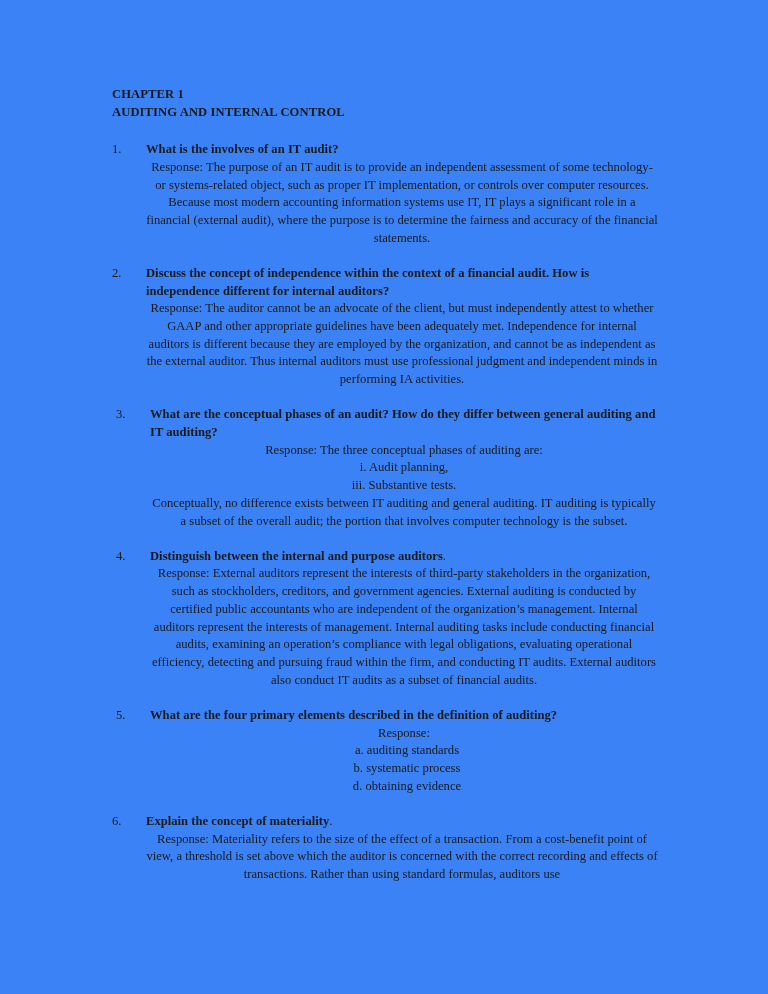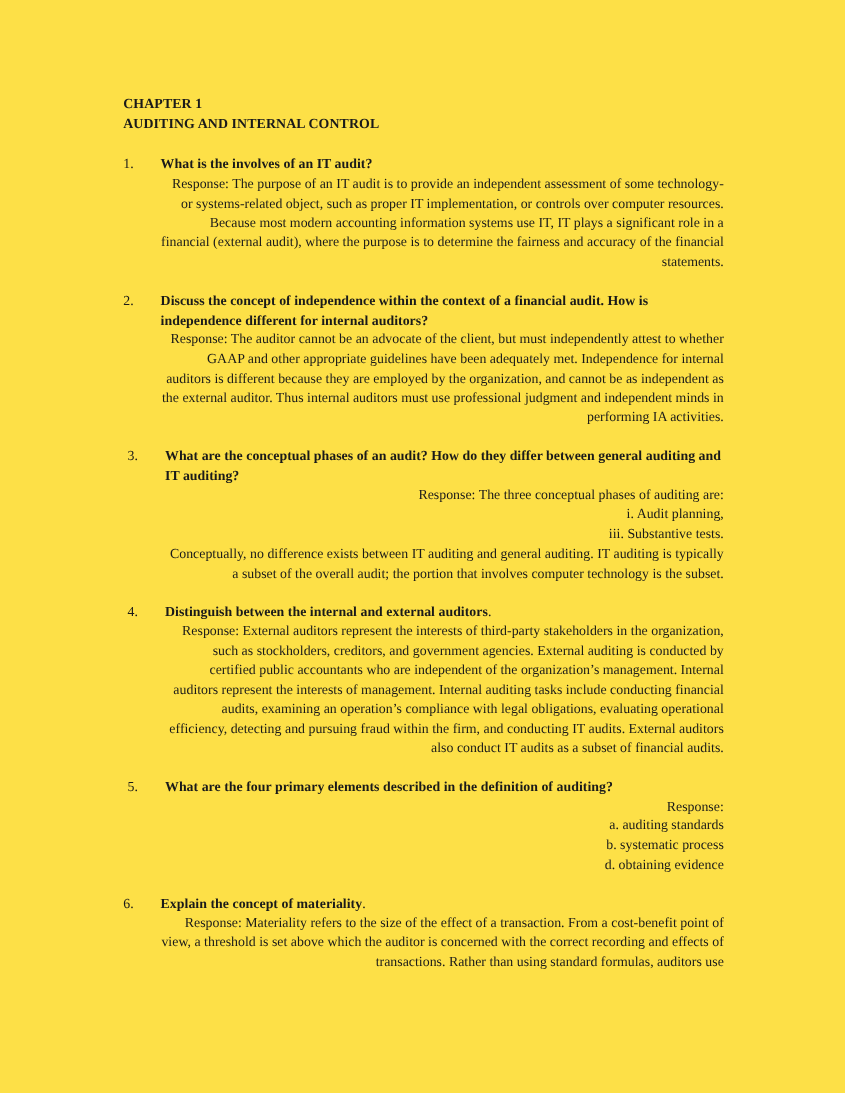--- a/index.html
+++ b/index.html
@@ -14,21 +14,21 @@
     color: #1a1a1a;
     overflow: hidden;
     position: relative;
   }
   .page {
     position: absolute;
     left: 0;
     top: 0;
     width: 768px;
     height: 994px;
-    background: #fde047;
+    background: #3b82f6;
   }
   .content {
     position: absolute;
     left: 112px;
     top: 86px;
     width: 546px;
   }
 
   
   .doc-head {
@@ -69,21 +69,21 @@
     font-size: 12.6px;
     font-weight: bold;
     line-height: 17.7px;
     letter-spacing: 0.02px;
   }
   .qtitle .plain { font-weight: normal; }
   .qbody {
     font-size: 12.6px;
     line-height: 17.7px;
     letter-spacing: 0.01px;
-    text-align: right;
+    text-align: center;
   }
   .qbody .subline { display: block; }
   .sublist {
     margin: 0;
     padding: 0 0 0 6px;
     list-style: none;
     font-size: 12.6px;
     line-height: 17.7px;
   }
   .sublist li { white-space: nowrap; }
@@ -120,21 +120,21 @@
         <div class="qbody">
           <span class="subline">Response: The three conceptual phases of auditing are:</span>
           <span class="subline">i. Audit planning,</span>
           <span class="subline">iii. Substantive tests.</span>
           <span>Conceptually, no difference exists between IT auditing and general auditing. IT auditing is typically a subset of the overall audit; the portion that involves computer technology is the subset.</span>
         </div>
       </div>
 
       <div class="qblock indent">
         <span class="qnum">4.</span>
-        <div class="qtitle"><span>Distinguish between the internal and external auditors</span><span class="plain">.</span></div>
+        <div class="qtitle"><span>Distinguish between the internal and purpose auditors</span><span class="plain">.</span></div>
         <div class="qbody">Response: External auditors represent the interests of third-party stakeholders in the organization, such as stockholders, creditors, and government agencies. External auditing is conducted by certified public accountants who are independent of the organization’s management. Internal auditors represent the interests of management. Internal auditing tasks include conducting financial audits, examining an operation’s compliance with legal obligations, evaluating operational efficiency, detecting and pursuing fraud within the firm, and conducting IT audits. External auditors also conduct IT audits as a subset of financial audits.</div>
       </div>
 
       <div class="qblock indent">
         <span class="qnum">5.</span>
         <div class="qtitle"><span>What are the four primary elements described in the definition of auditing?</span><span class="plain"></span></div>
         <div class="qbody">
           <span class="subline">Response:</span>
           <ul class="sublist">
             <li>a. auditing standards</li>

